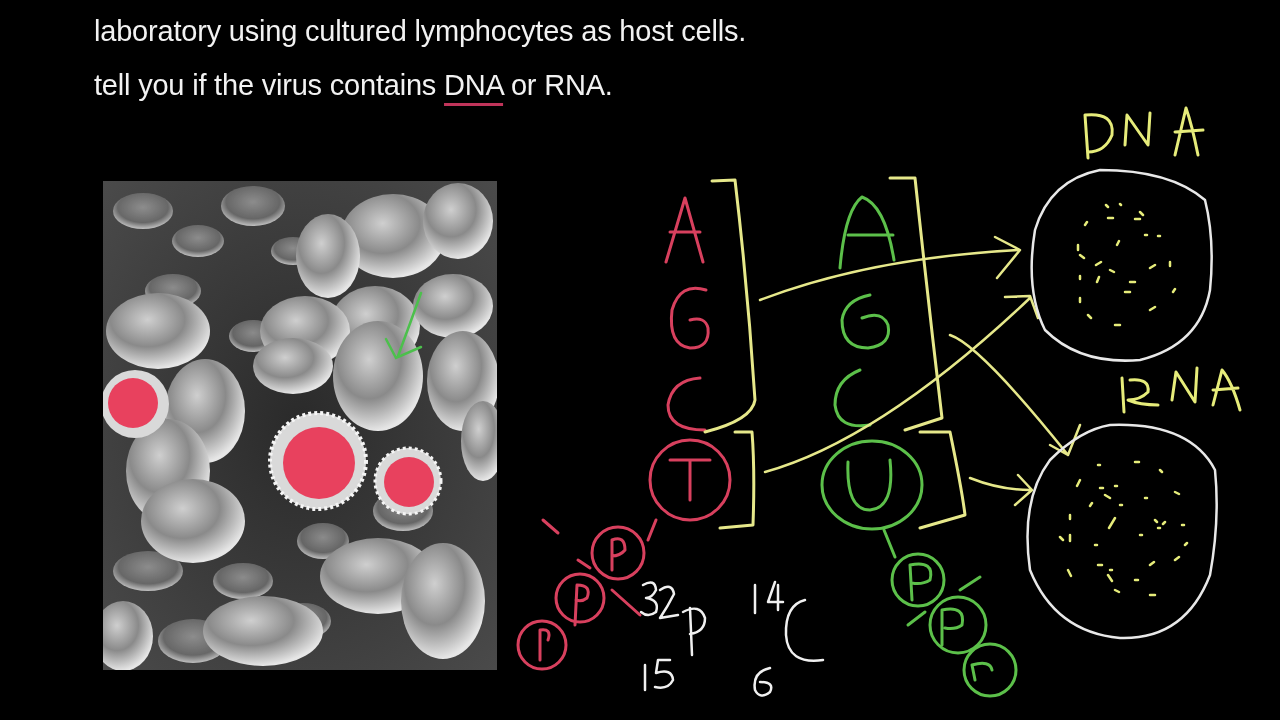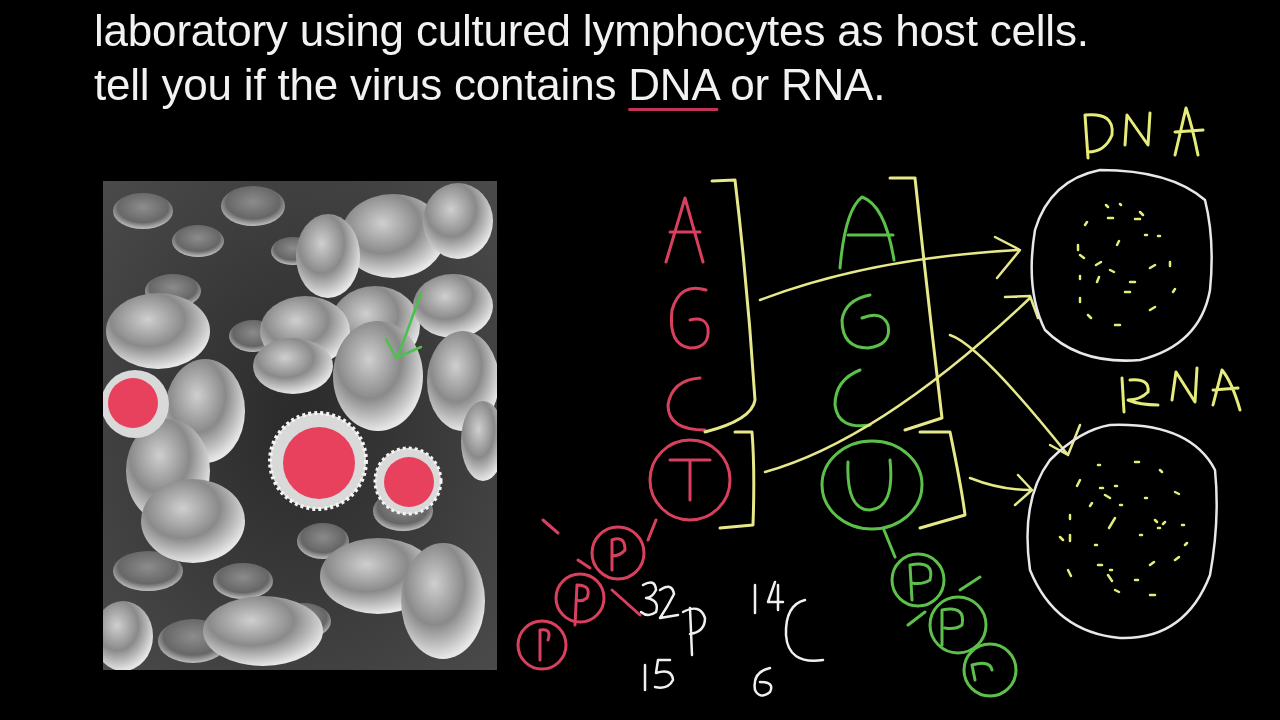--- a/index.html
+++ b/index.html
@@ -1,19 +1,19 @@
 <!DOCTYPE html>
 <html><head>
 <meta charset="utf-8">
 <style>
   html, body { margin:0; padding:0; background:#000; }
   body { width:1280px; height:720px; position:relative; overflow:hidden;
          font-family:"Liberation Sans", sans-serif; }
   .question { position:absolute; left:94px; top:4px; color:#f2f2f2;
-              font-size:44px; line-height:54px; letter-spacing:-0.2px; white-space:nowrap; }
+              font-size:29px; line-height:54px; letter-spacing:-0.2px; white-space:nowrap; }
   .question .line { display:block; }
   .u-dna { text-decoration:underline; text-decoration-color:#c0345a; text-underline-offset:8px; text-decoration-thickness:3px; }
   .u-rna { text-decoration-color:#3a9a3a; text-underline-offset:8px; text-decoration-thickness:3px; }
   .micrograph { position:absolute; left:103px; top:181px; width:394px; height:489px;
                 background:#3a3a3a; overflow:hidden; }
   .micrograph svg { display:block; }
   .diagram { position:absolute; left:0; top:0; width:1280px; height:720px; pointer-events:none; }
 </style>
 </head>
 <body>

